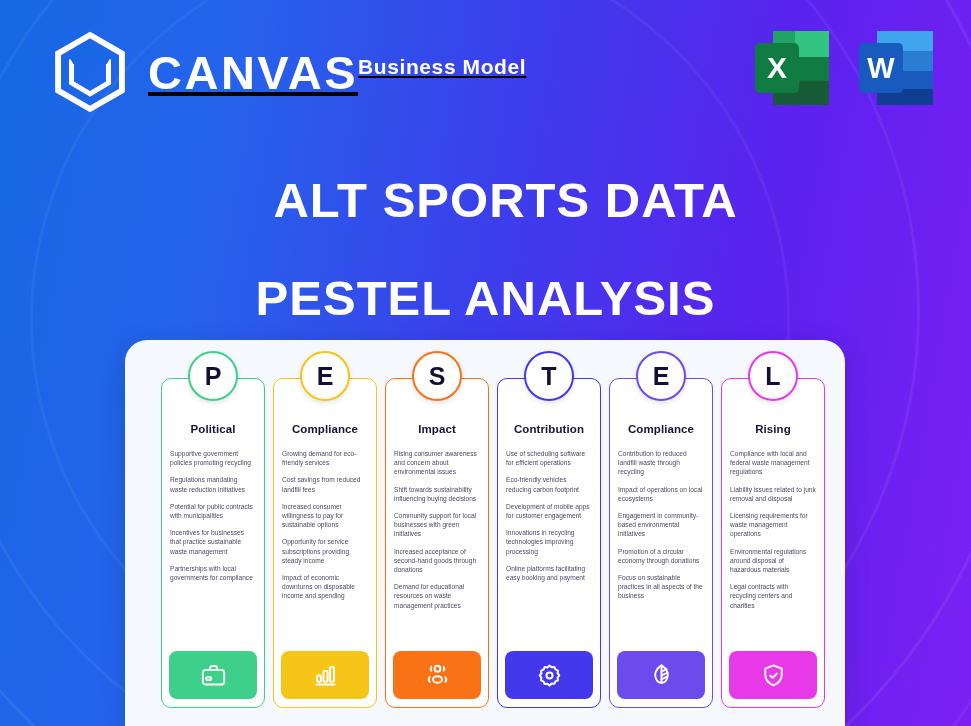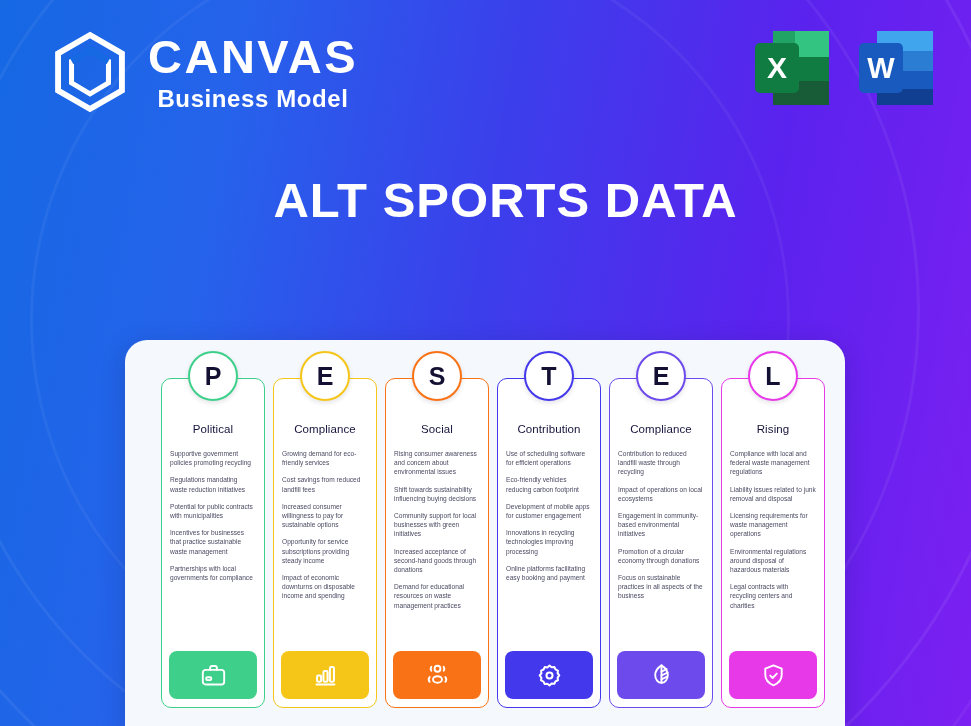--- a/index.html
+++ b/index.html
@@ -26,27 +26,27 @@
   .arc.a3 { width: 1420px; height: 1420px; left: -330px; top: -400px; border-color: rgba(255,255,255,0.05); }
   .arc.a4 { width: 760px;  height: 760px;  left: 30px;   top: -60px;  border-color: rgba(255,255,255,0.05); }
   .arc.a5 { width: 1620px; height: 1620px; left: -420px; top: -520px; border-color: rgba(255,255,255,0.04); }
 
   
   .brand {
     position: absolute; left: 48px; top: 30px;
     display: flex; align-items: center; gap: 16px;
   }
   .brand-mark { width: 84px; height: 84px; }
-  .brand-text { display: flex; flex-direction: column; line-height: 1; }
+  .brand-text { display: flex; flex-direction: row; line-height: 1; text-decoration: underline; }
   .brand-title {
     color: #ffffff; font-size: 47px; font-weight: 700;
     letter-spacing: 2.5px;
   }
   .brand-sub {
-    color: #ffffff; font-size: 24px; font-weight: 600;
+    color: #ffffff; font-size: 21px; font-weight: 600;
     letter-spacing: 0.6px; margin-top: 7px; text-align: center;
   }
 
   .office-icons {
     position: absolute; right: 32px; top: 25px;
     display: flex; gap: 18px;
   }
   .office-icon { width: 86px; height: 86px; position: relative; }
 
   
@@ -91,21 +91,21 @@
     transform: translateX(-50%);
     width: 50px; height: 50px; border-radius: 50%;
     background: #ffffff;
     border: 2.2px solid var(--accent);
     display: flex; align-items: center; justify-content: center;
     color: #131033; font-size: 25px; font-weight: 700;
     box-shadow: 0 2px 5px rgba(20,20,60,0.12);
   }
   .card-title {
     margin-top: 44px;
-    font-size: 11.5px; font-weight: 400; color: #16133a;
+    font-size: 11.5px; font-weight: 700; color: #16133a;
     text-align: right; letter-spacing: 0.1px;
   }
   .bullets {
     margin-top: 14px; padding: 0 8px;
     display: flex; flex-direction: column; gap: 8px;
     flex: 1;
   }
   .bullet {
     font-size: 6.6px; line-height: 9.2px;
     color: #4a4a63; text-align: left;
@@ -161,20 +161,21 @@
         <rect x="24" y="26" width="56" height="20" fill="#2b7cd3"></rect>
         <rect x="24" y="46" width="56" height="18" fill="#185abd"></rect>
         <rect x="24" y="64" width="56" height="16" fill="#103f91"></rect>
         <rect x="6" y="18" width="44" height="50" rx="5" fill="#185abd"></rect>
         <text x="28" y="53" font-family="'Liberation Sans',sans-serif" font-size="29" font-weight="700" fill="#ffffff" text-anchor="middle">W</text>
       </svg>
     </span>
   </div>
 
   <div class="headline h1">ALT SPORTS DATA</div>
+  <div class="headline h2">PESTEL ANALYSIS</div>
 
   <div class="panel">
     <div class="cards">
 
       <div class="card" style="--accent:#3ed08a">
         <div class="notch"></div>
         <div class="badge">P</div>
         <div class="card-title">Political</div>
         <div class="bullets">
           <div class="bullet">Supportive government policies promoting recycling</div>
@@ -209,21 +210,21 @@
             <rect x="4.5" y="12" width="3.6" height="5.5" rx="1"></rect>
             <rect x="10.2" y="8" width="3.6" height="9.5" rx="1"></rect>
             <rect x="15.9" y="4.5" width="3.6" height="13" rx="1"></rect>
           </svg>
         </div>
       </div>
 
       <div class="card" style="--accent:#f97316">
         <div class="notch"></div>
         <div class="badge">S</div>
-        <div class="card-title">Social</div>
+        <div class="card-title">Impact</div>
         <div class="bullets">
           <div class="bullet">Rising consumer awareness and concern about environmental issues</div>
           <div class="bullet">Shift towards sustainability influencing buying decisions</div>
           <div class="bullet">Community support for local businesses with green initiatives</div>
           <div class="bullet">Increased acceptance of second-hand goods through donations</div>
           <div class="bullet">Demand for educational resources on waste management practices</div>
         </div>
         <div class="card-icon">
           <svg viewBox="0 0 24 24" fill="none" stroke="#fff" stroke-width="1.7" stroke-linecap="round">
             <circle cx="12" cy="6" r="2.6"></circle>

